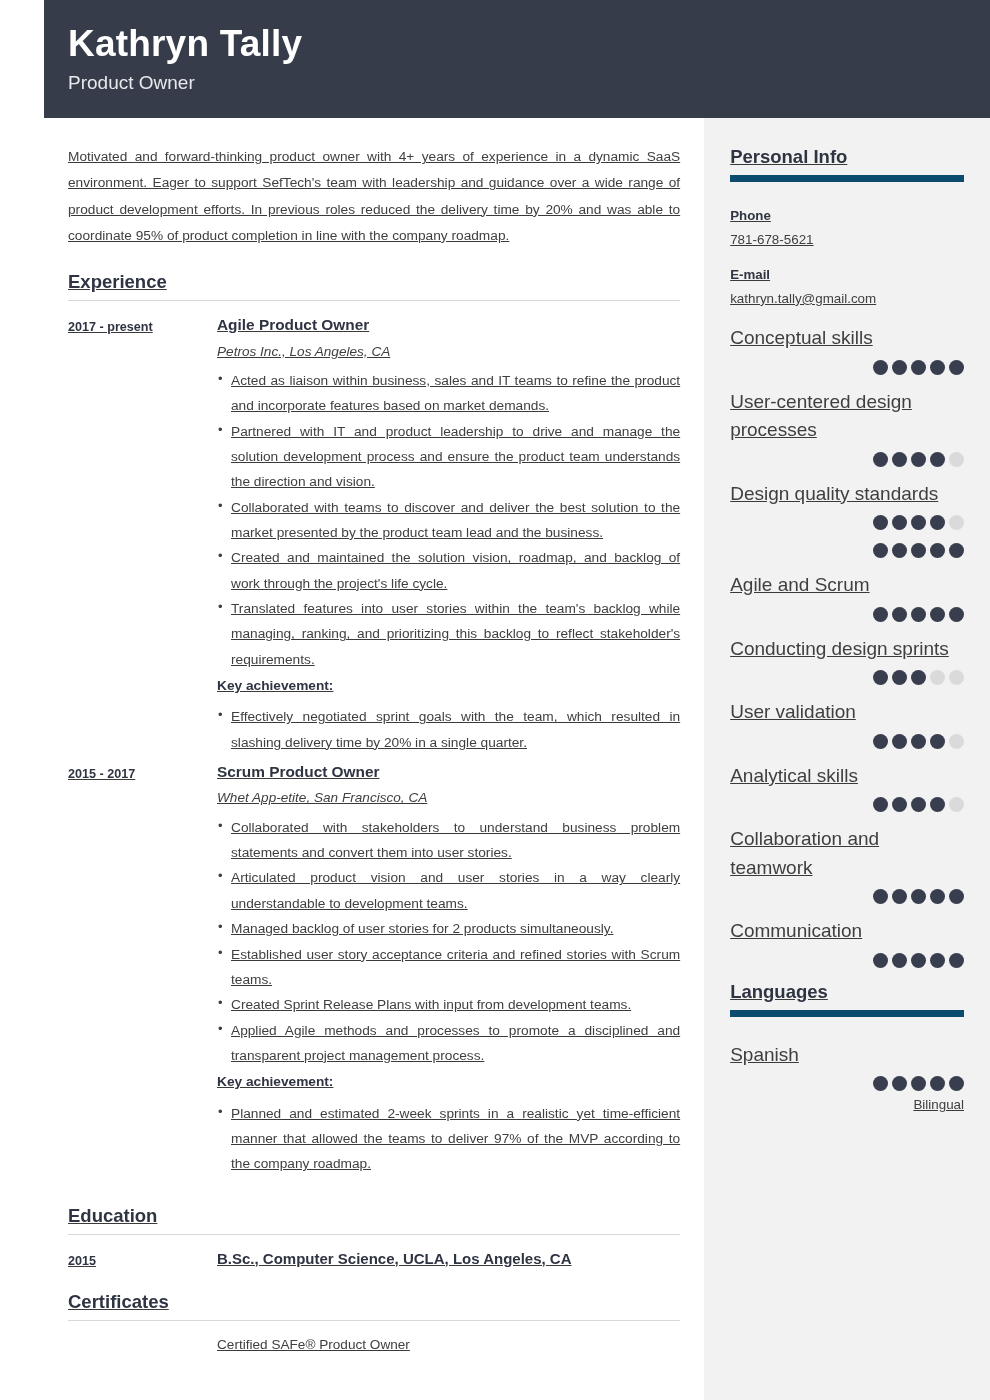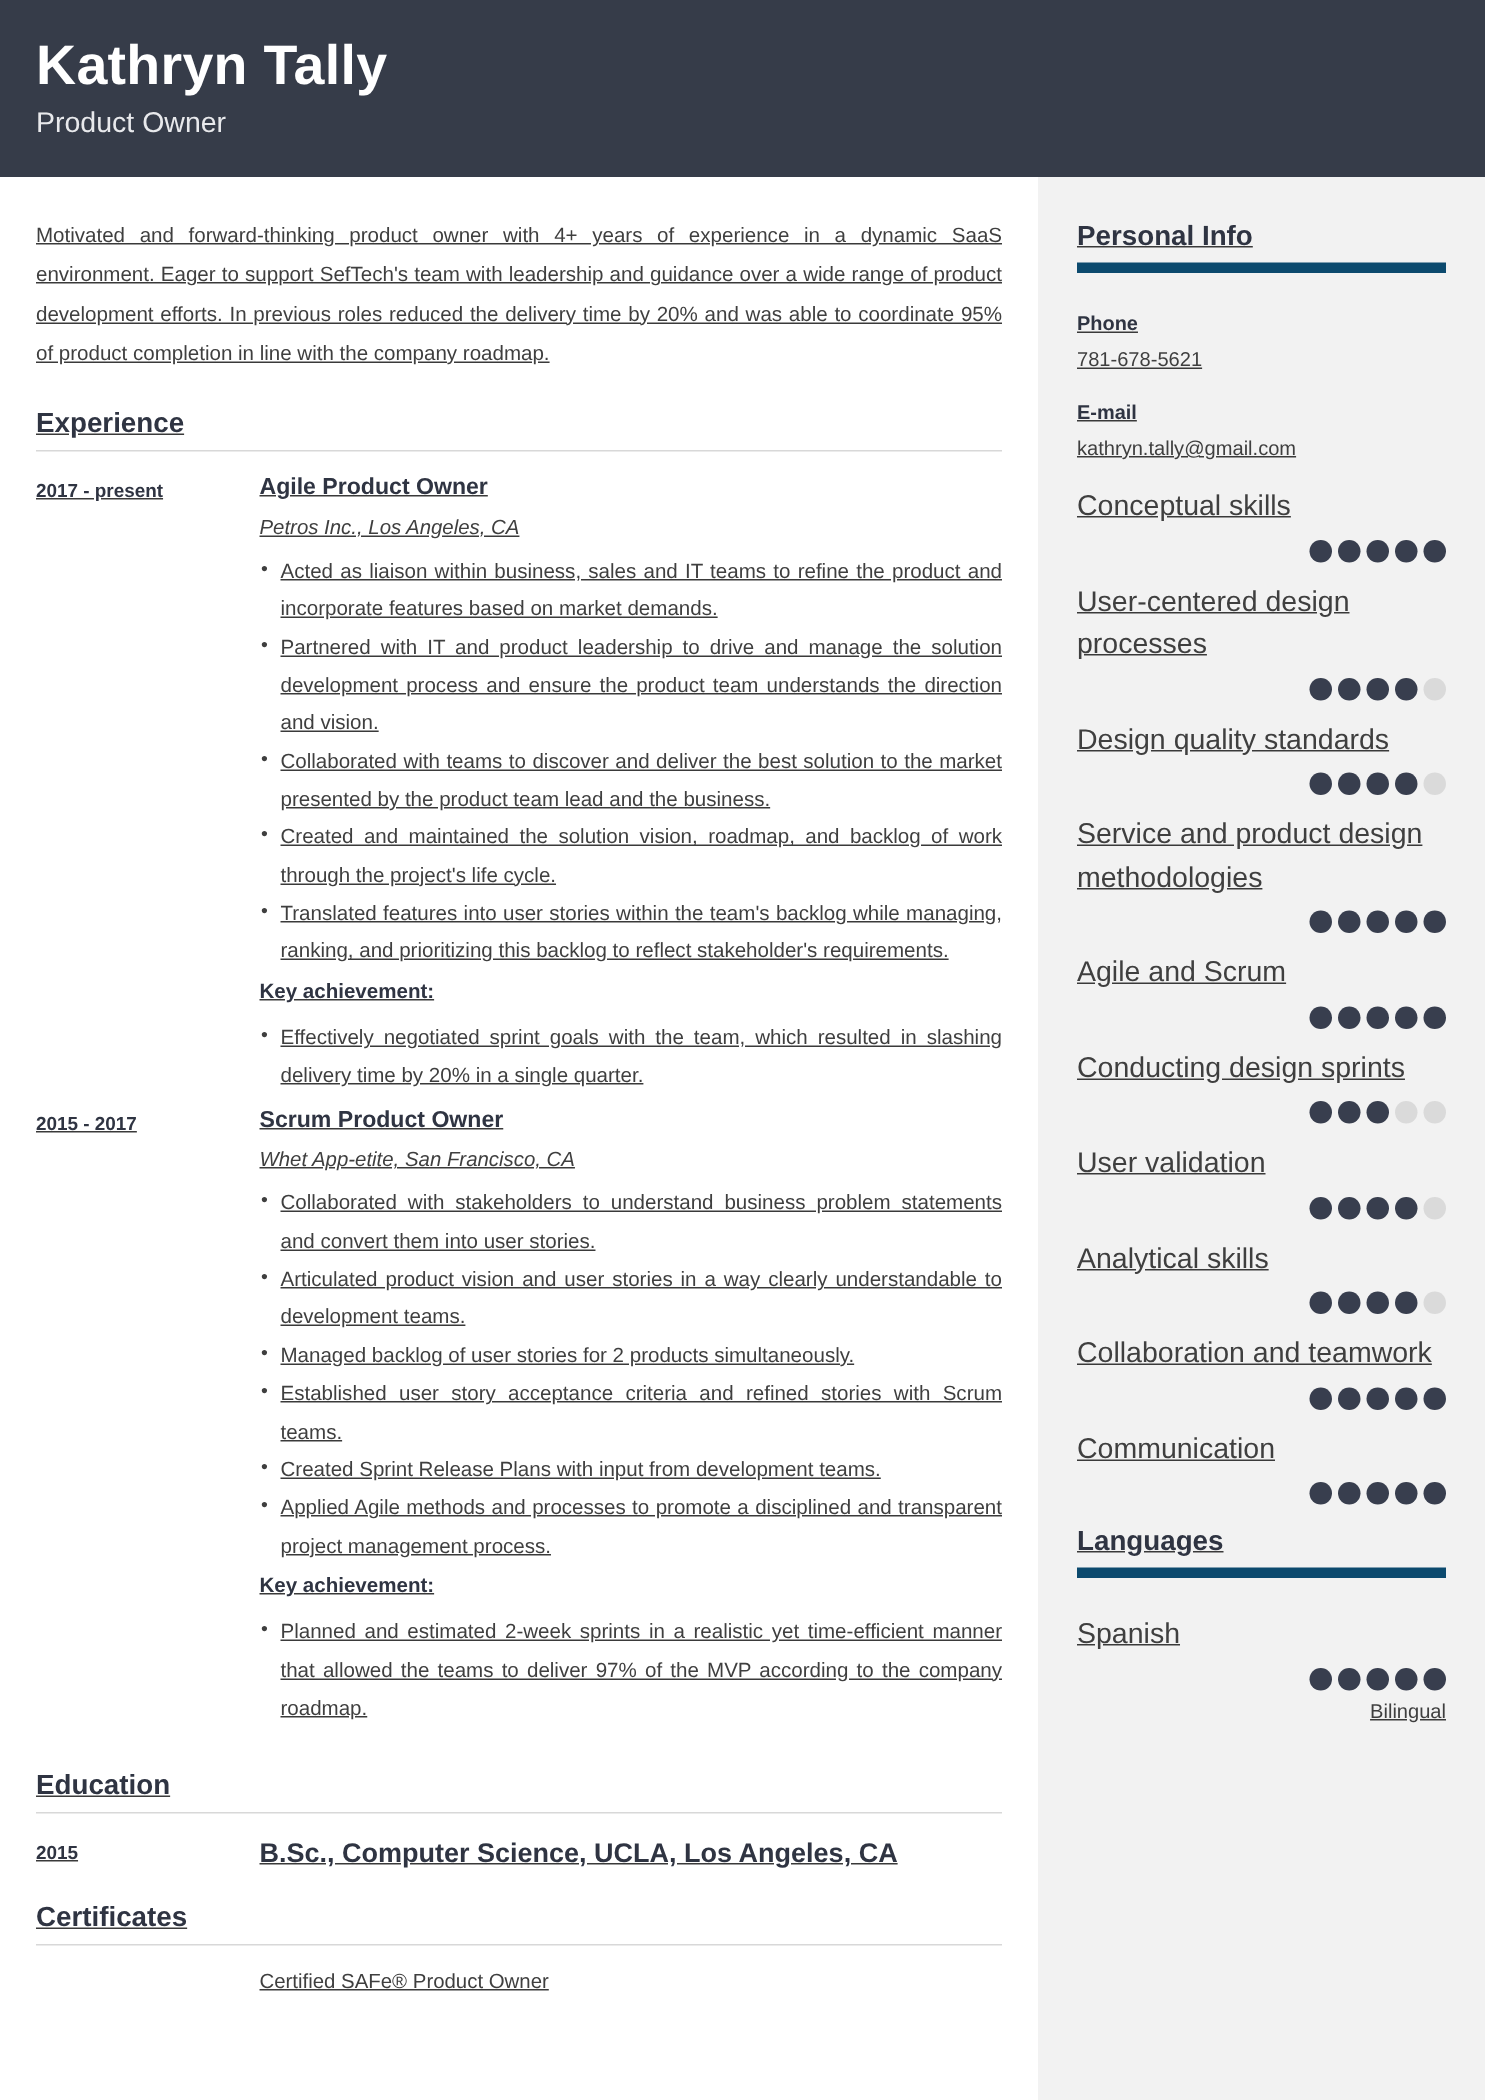--- a/index.html
+++ b/index.html
@@ -6,21 +6,21 @@
 
   body {
     width: 990px;
     height: 1400px;
     font-family: "Liberation Sans", sans-serif;
     background: #ffffff;
     color: #3a3a3a;
     overflow: hidden;
   }
 
-  .page { position: relative; width: 990px; height: 1400px; background: #ffffff; }
+  .page { position: relative; width: 990px; height: 1400px; background: #ffffff; padding-left: 44px; }
 
   
   .header {
     background: #363c49;
     height: 118px;
     padding: 22px 0 0 24px;
   }
   .header-name {
     color: #ffffff;
     font-size: 37px;
@@ -118,21 +118,21 @@
   .key-ach {
     font-size: 13.7px;
     font-weight: bold;
     color: #2f3442;
     line-height: 1.85;
     margin-top: 1px;
   }
 
   .edu-entry { display: flex; margin-bottom: 18px; }
   .edu-degree {
-    font-size: 18px;
+    font-size: 15px;
     font-weight: bold;
     color: #2f3442;
     line-height: 1.5;
   }
   .cert-entry { display: flex; }
   .cert-text {
     font-size: 13.6px;
     color: #3f3f3f;
     line-height: 1.6;
   }
@@ -300,21 +300,20 @@
             <div class="skill-name">Design quality standards</div>
             <div class="dots">
               <span class="dot on"></span>
               <span class="dot on"></span>
               <span class="dot on"></span>
               <span class="dot on"></span>
               <span class="dot"></span>
             </div>
           </div>
           <div class="skill-row">
-            <div class="skill-name">Service and product design methodologies</div>
             <div class="dots">
               <span class="dot on"></span>
               <span class="dot on"></span>
               <span class="dot on"></span>
               <span class="dot on"></span>
               <span class="dot on"></span>
             </div>
           </div>
           <div class="skill-row">
             <div class="skill-name">Agile and Scrum</div>

